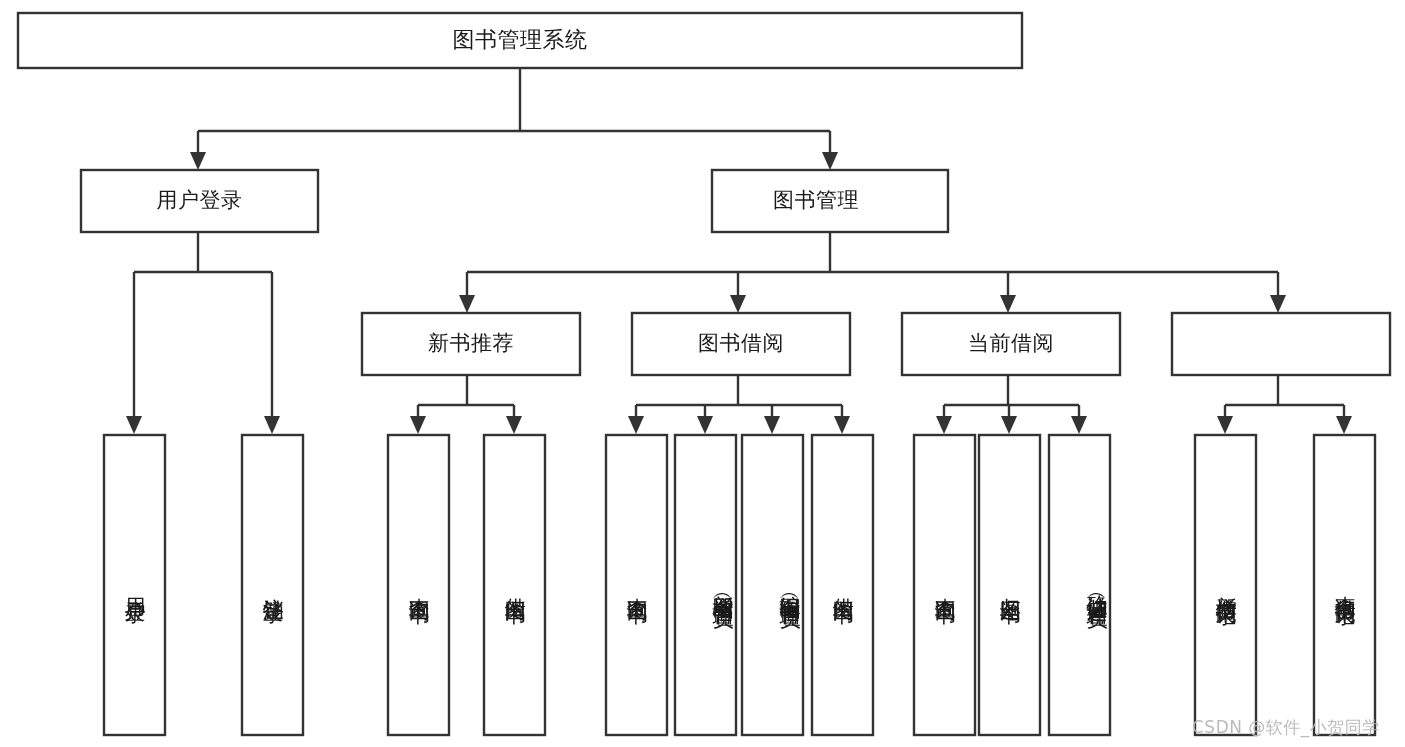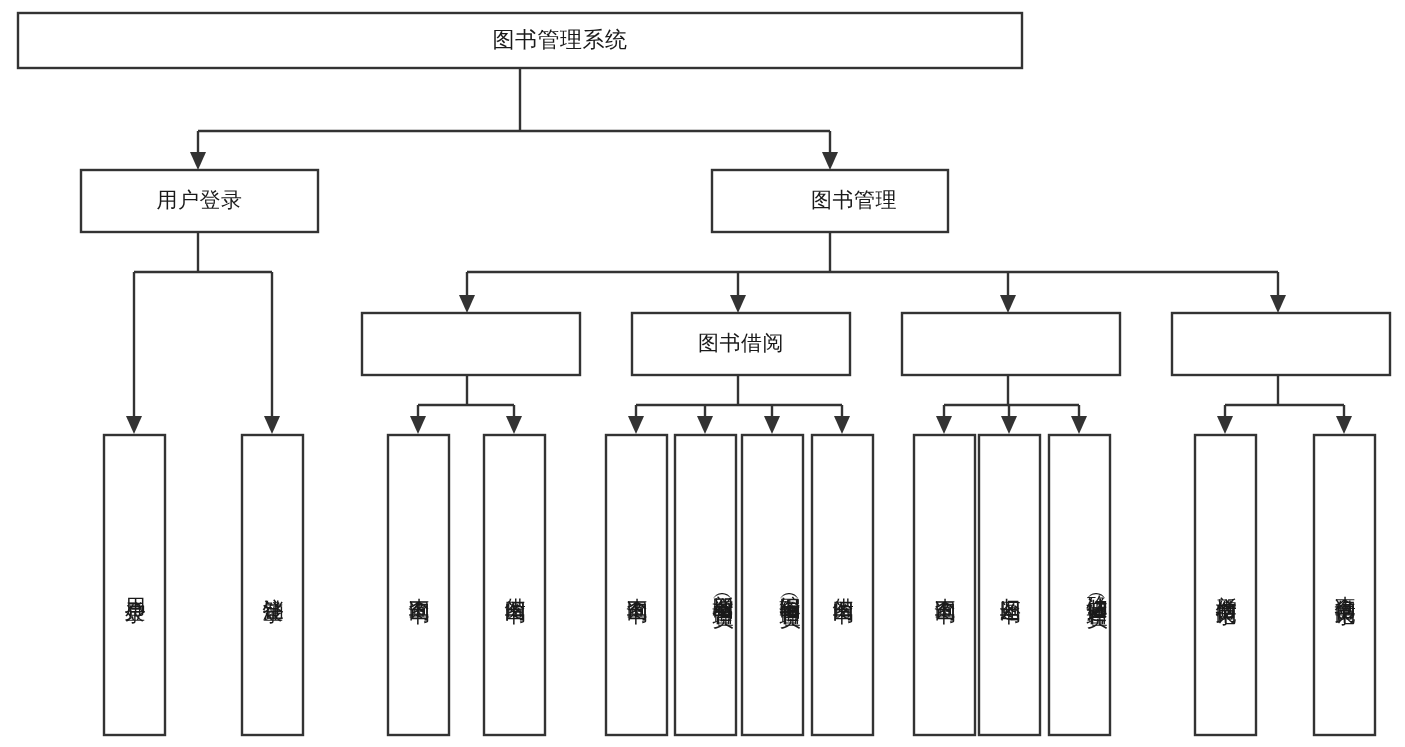--- a/index.html
+++ b/index.html
@@ -52,21 +52,20 @@
     text-align: center;
     color: #1a1a1a;
     font-size: 21px;
     line-height: 1.2;
     letter-spacing: 0.5px;
     white-space: nowrap;
     pointer-events: none;
   }
   .h-label.title-label {
     font-size: 22px;
-    margin-left: 40px;
   }
   
   .v-label {
     position: absolute;
     display: flex;
     align-items: flex-start;
     justify-content: center;
     color: #1a1a1a;
     font-size: 21px;
     line-height: 1.32;
@@ -187,36 +186,39 @@
       <rect class="node-rect" x="1049" y="435" width="61" height="300"></rect>
 
       <rect class="node-rect" x="1195" y="435" width="61" height="300"></rect>
       <rect class="node-rect" x="1314" y="435" width="61" height="300"></rect>
     </g>
   </svg>
 
   <div class="h-label title-label" style="left:18px; top:13px; width:1004px; height:55px;">图书管理系统</div>
 
   <div class="h-label" style="left:81px; top:170px; width:237px; height:62px;">用户登录</div>
-  <div class="h-label" style="left:750px; top:170px; width:208px; height:62px;">图书管理</div>
-
+  <div class="h-label" style="left:712px; top:170px; width:208px; height:62px;">图书管理</div>
+
+  <div class="h-label" style="left:362px; top:313px; width:218px; height:62px;">新书推荐</div>
   <div class="h-label" style="left:632px; top:313px; width:218px; height:62px;text-align:right;">图书借阅</div>
+  <div class="h-label" style="left:902px; top:313px; width:218px; height:62px;">当前借阅</div>
 
   <div class="v-label centered" style="left:104px; top:435px; width:61px; height:300px;">用户登录</div>
   <div class="v-label centered" style="left:242px; top:435px; width:61px; height:300px;">注销登录</div>
 
   <div class="v-label centered" style="left:388px; top:435px; width:61px; height:300px;">查询图书</div>
   <div class="v-label centered" style="left:484px; top:435px; width:61px; height:300px;">借阅图书</div>
 
   <div class="v-label centered" style="left:606px; top:435px; width:61px; height:300px;">查询图书</div>
   <div class="v-label" style="left:675px; top:443px; width:61px; height:288px;">新增图书（管理员）</div>
   <div class="v-label" style="left:742px; top:443px; width:61px; height:288px;">编辑图书（管理员）</div>
   <div class="v-label centered" style="left:812px; top:435px; width:61px; height:300px;">借阅图书</div>
 
   <div class="v-label centered" style="left:914px; top:435px; width:61px; height:300px;">查询图书</div>
   <div class="v-label centered" style="left:979px; top:435px; width:61px; height:300px;">归还图书</div>
   <div class="v-label" style="left:1049px; top:443px; width:61px; height:288px;">确认归还（管理员）</div>
 
   <div class="v-label centered" style="left:1195px; top:435px; width:61px; height:300px;">新增借阅记录</div>
   <div class="v-label centered" style="left:1314px; top:435px; width:61px; height:300px;">查询借阅记录</div>
 
+  <div class="watermark" style="left:1192px; top:716px;">CSDN @软件_小贺同学</div>
 
 </div>
 
 </body></html>

